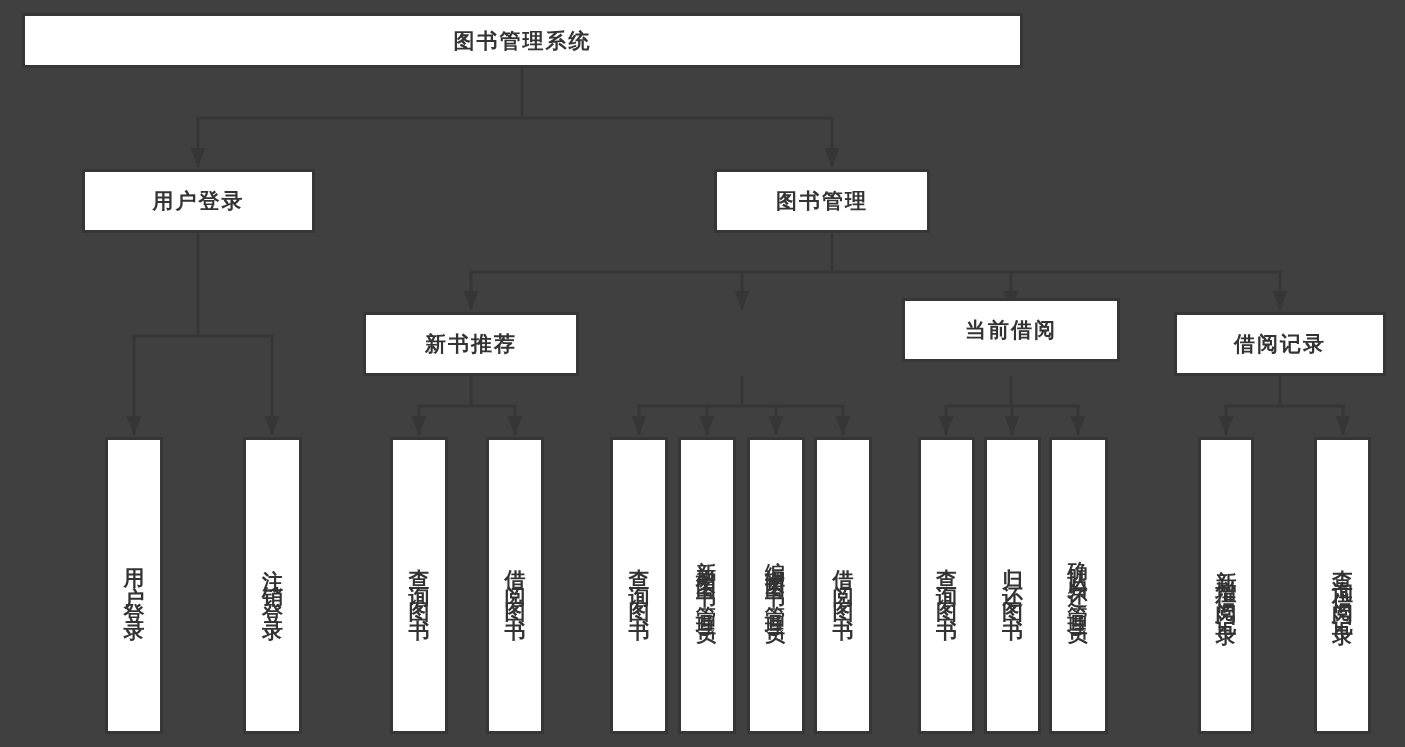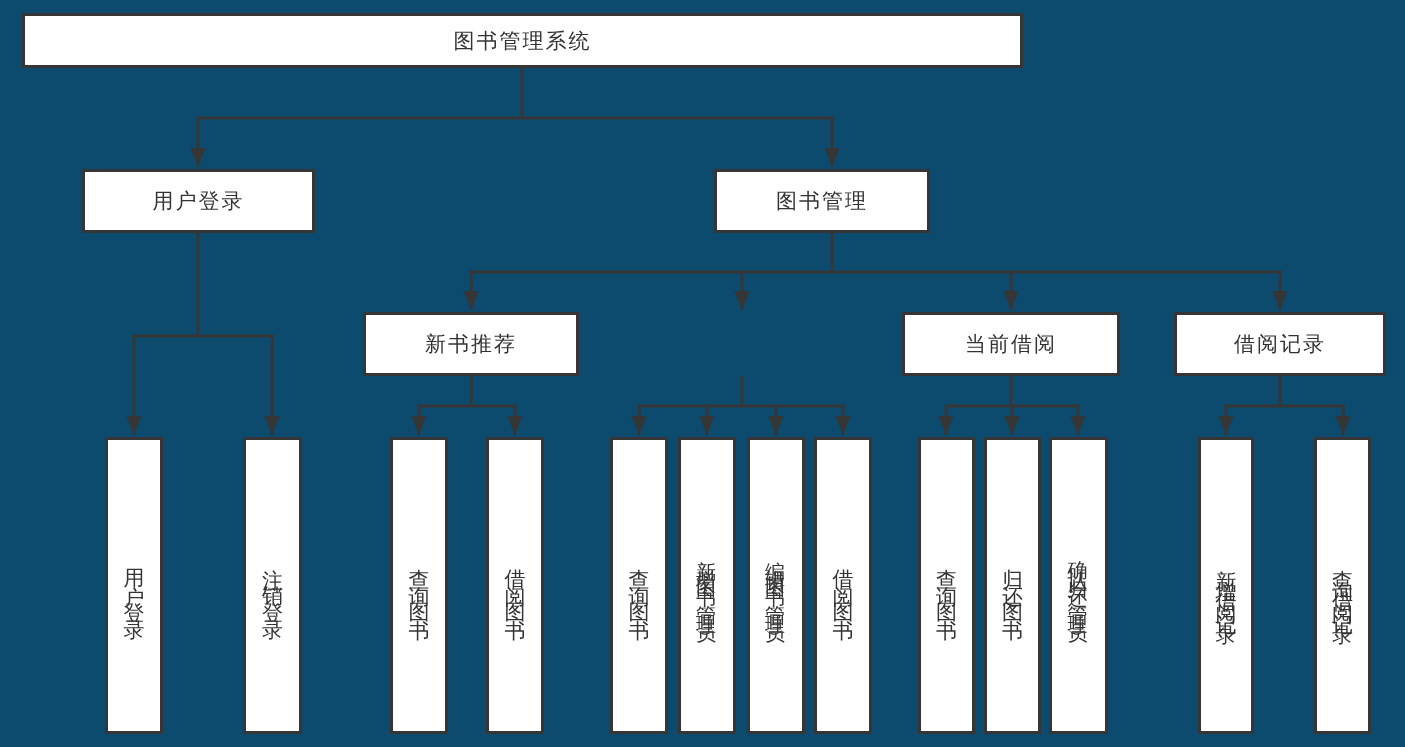--- a/index.html
+++ b/index.html
@@ -1,38 +1,38 @@
 <!DOCTYPE html>
 <html lang="zh"><head>
 <meta charset="utf-8">
 <style>
   html,body { margin:0; padding:0; background:#ffffff; }
   #canvas {
-    position:relative; width:1405px; height:747px; background:#0c4a6e;
-    font-family:"Liberation Sans", sans-serif; color:#333333; overflow:hidden;
+    position:relative; width:1405px; height:747px; background:#404040;
+    font-family:"Liberation Sans", sans-serif; color:#333333; overflow:hidden;font-weight:bold;
   }
   #wires { position:absolute; left:0; top:0; }
   .box {
     position:absolute; box-sizing:border-box; background:#ffffff;
     border:3px solid #363636; display:flex; align-items:center; justify-content:center;
     font-size:21px; letter-spacing:2px; text-align:center; white-space:nowrap;
   }
   .hbox { height:64px; }
   .vbox { top:437px; height:297px; width:58px; letter-spacing:0; }
   .vbox span { writing-mode:vertical-rl; text-orientation:mixed; display:block; }
   .v4 span { letter-spacing:17px; }
   .v6 span { letter-spacing:11px; }
   .v9 span { letter-spacing:9px; font-size:20px; }
   
   #b-root    { left:22px;  top:13px;  width:1001px; height:55px; }
   #b-login   { left:82px;  top:169px; width:233px; }
   #b-mgmt    { left:714px; top:169px; width:216px; }
   #b-newrec  { left:363px; top:312px; width:216px; }
   #b-borrow  { left:633px; top:312px; width:218px; }
-  #b-current { left:902px; top:312px; width:218px; }
+  #b-current { left:902px; top:298px; width:218px; }
   #b-record  { left:1174px; top:312px; width:212px; }
   
   #l-login   { left:105px; }
   #l-logout  { left:243px; width:59px; }
   #l-nr-q    { left:390px; }
   #l-nr-b    { left:486px; }
   #l-bb-q    { left:610px; }
   #l-bb-a    { left:678px; }
   #l-bb-e    { left:747px; }
   #l-bb-b    { left:814px; }

